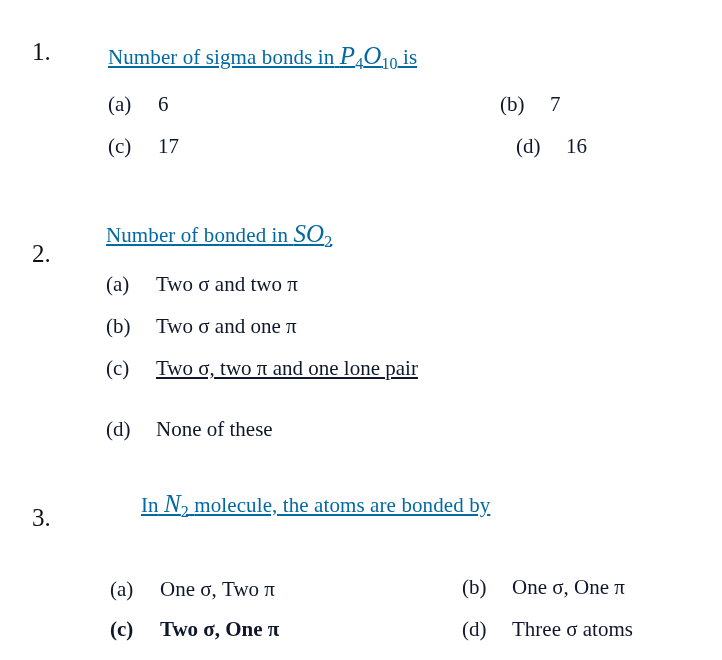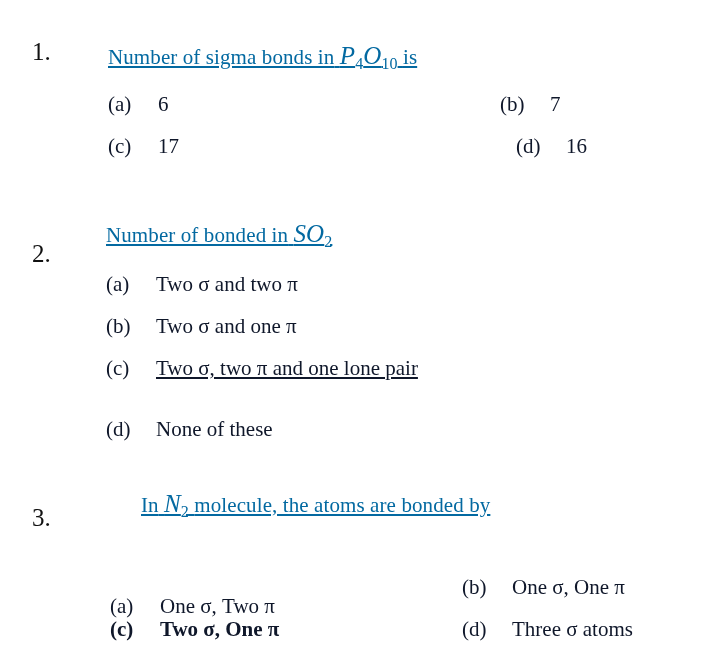--- a/index.html
+++ b/index.html
@@ -41,17 +41,17 @@
   <div class="abs opt" style="left:106px; top:394px;margin-top:23px;"><span class="lbl">(d)</span><span>None of these</span></div>
 </div>
 
 <div>
   <div class="abs qnum" style="left:32px; top:504px;">3.</div>
   <div class="abs qtext" style="left:110px; top:490px;margin-left:31px;">
     <span>In</span>
     <span class="math"><span>N</span><sub>2</sub></span>
     <span>molecule, the atoms are bonded by</span>
   </div>
-  <div class="abs opt" style="left:110px; top:594px;"><span class="lbl">(a)</span><span>One σ, Two π</span></div>
+  <div class="abs opt" style="left:110px; top:577px;"><span class="lbl">(a)</span><span>One σ, Two π</span></div>
   <div class="abs opt" style="left:462px; top:575px;"><span class="lbl">(b)</span><span>One σ, One π</span></div>
   <div class="abs opt" style="left:110px; top:617px;font-weight:bold;"><span class="lbl">(c)</span><span>Two σ, One π</span></div>
   <div class="abs opt" style="left:462px; top:617px;"><span class="lbl">(d)</span><span>Three σ atoms</span></div>
 </div>
 
 </body></html>

